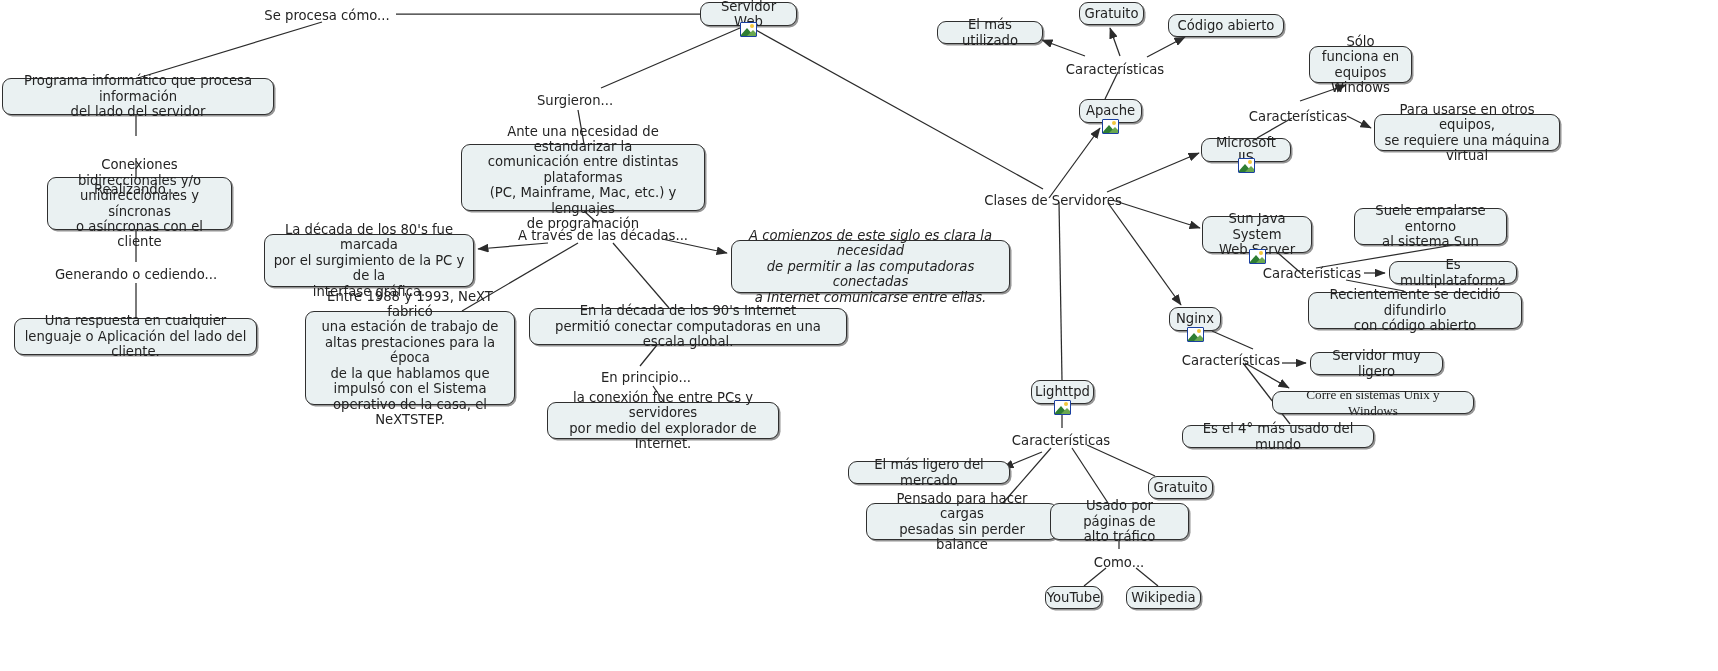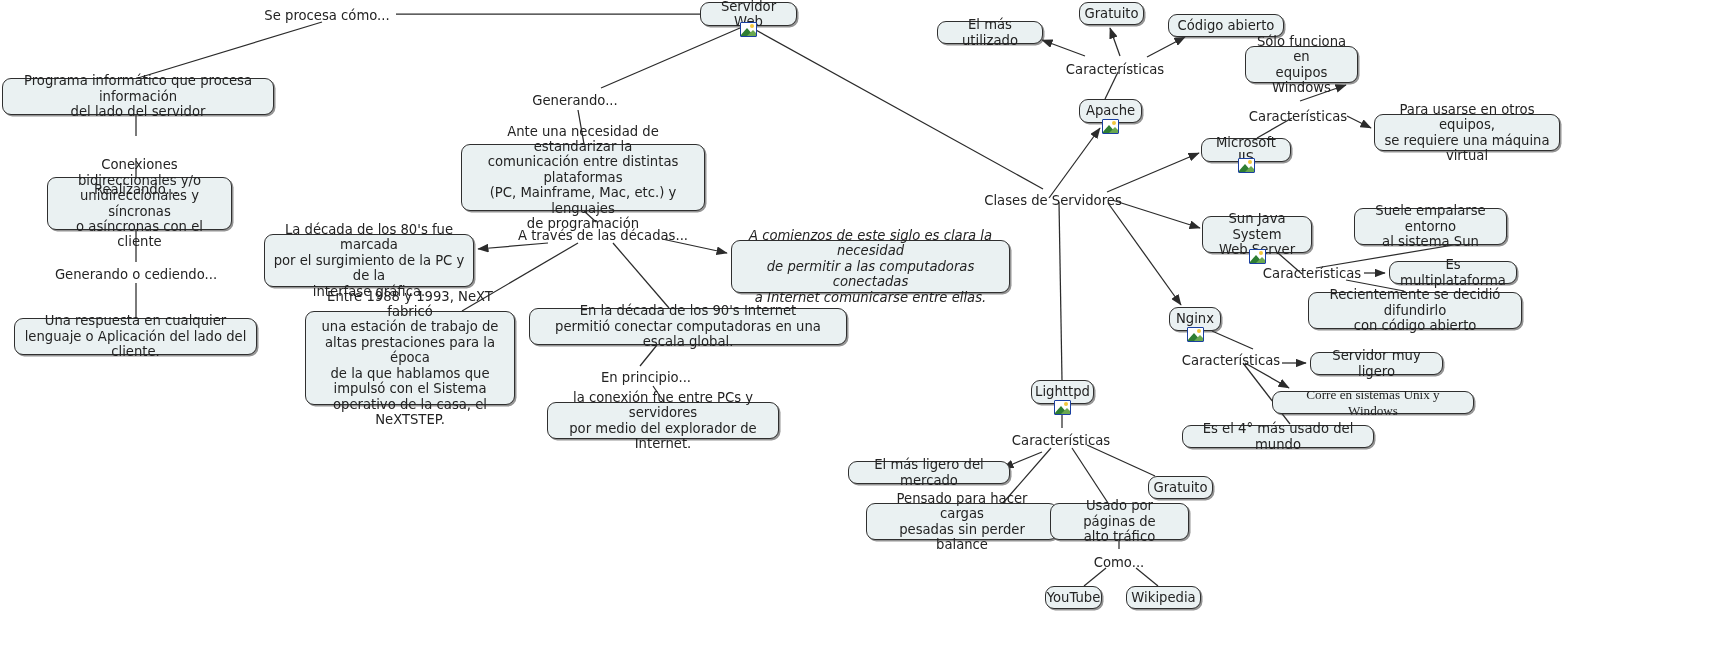--- a/index.html
+++ b/index.html
@@ -164,21 +164,21 @@
       </div>
       <div class="node" style="left: 1201px; top: 138px; width: 90px; height: 24px;">
         <span>Microsoft IIS</span>
       </div>
       <div class="picicon" style="left: 1237.5px; top: 158px;">
         <div class="sky"></div>
         <div class="sun"></div>
         <div class="hill"></div>
         <div class="hill2"></div>
       </div>
-      <div class="node" style="left: 1245px; top: 46px; width: 113px; height: 37px;">
+      <div class="node" style="left: 1309px; top: 46px; width: 103px; height: 37px;">
         <span>Sólo funciona en
 equipos Windows</span>
       </div>
       <div class="node" style="left: 1374px; top: 114px; width: 186px; height: 37px;">
         <span>Para usarse en otros equipos,
 se requiere una máquina virtual</span>
       </div>
       <div class="node" style="left: 1202px; top: 216px; width: 110px; height: 37px;">
         <span>Sun Java System
 Web Server</span>
@@ -245,21 +245,21 @@
         <span>YouTube</span>
       </div>
       <div class="node" style="left: 1126px; top: 586px; width: 75px; height: 23px;">
         <span>Wikipedia</span>
       </div>
     </div>
   <div id="label-layer">
       <div class="linklabel" style="left: 327px; top: 8px;">Se procesa cómo...</div>
       <div class="linklabel" style="left: 136px; top: 142px; margin-top: 40px;">Realizando...</div>
       <div class="linklabel" style="left: 136px; top: 267px;">Generando o cediendo...</div>
-      <div class="linklabel" style="left: 575px; top: 93px;">Generando...</div>
+      <div class="linklabel" style="left: 575px; top: 93px;">Surgieron...</div>
       <div class="linklabel" style="left: 603px; top: 228px;">A través de las décadas...</div>
       <div class="linklabel" style="left: 646px; top: 370px;">En principio...</div>
       <div class="linklabel" style="left: 1115px; top: 62px;">Características</div>
       <div class="linklabel" style="left: 1053px; top: 193px;">Clases de Servidores</div>
       <div class="linklabel" style="left: 1298px; top: 109px;">Características</div>
       <div class="linklabel" style="left: 1312px; top: 266px;">Características</div>
       <div class="linklabel" style="left: 1231px; top: 353px;">Características</div>
       <div class="linklabel" style="left: 1061px; top: 433px;">Características</div>
       <div class="linklabel" style="left: 1119px; top: 555px;">Como...</div>
     </div>

